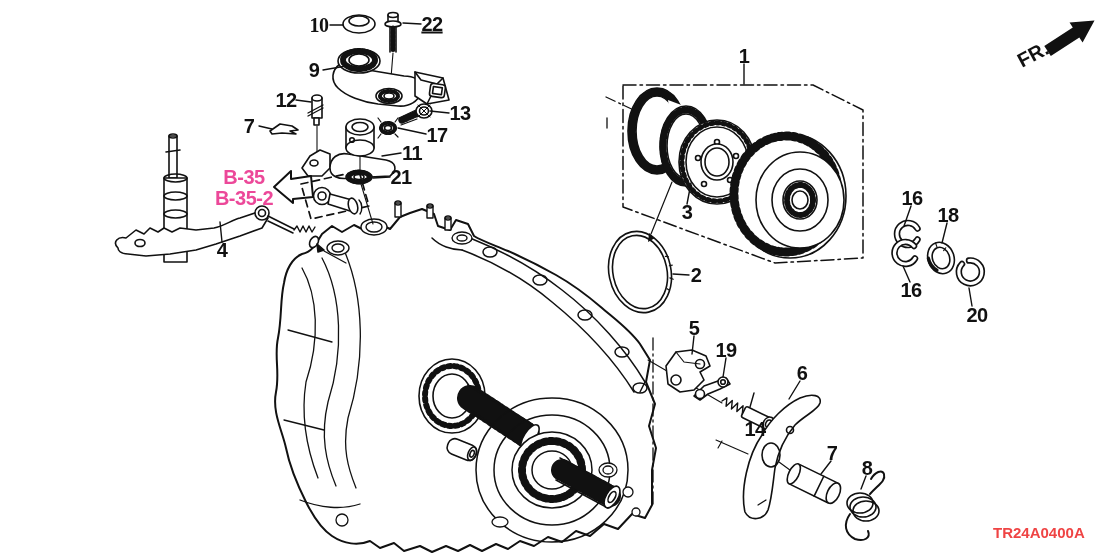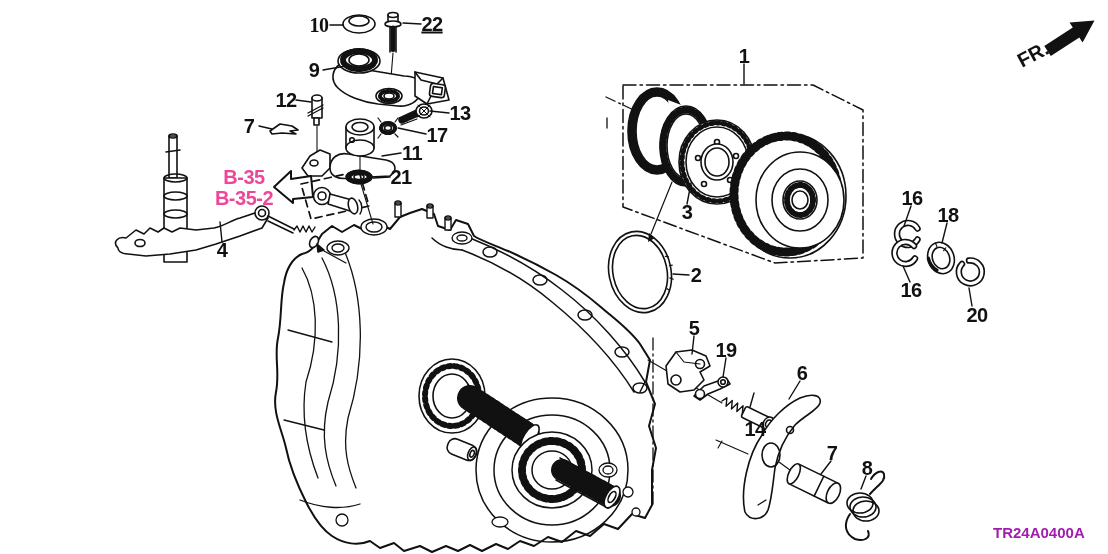--- a/index.html
+++ b/index.html
@@ -13,21 +13,21 @@
     font:700 20px "Liberation Sans", sans-serif;color:#111;
     letter-spacing:-0.5px;white-space:nowrap;user-select:none;
   }
   .refbox{
     position:absolute;left:198px;top:167px;width:92px;text-align:center;
     font:800 20px "Liberation Sans", sans-serif;color:#ec4899;line-height:21px;
     letter-spacing:-0.5px;
   }
   .code{
     position:absolute;left:993px;top:524px;
-    font:700 15px "Liberation Sans", sans-serif;color:#a21caf;letter-spacing:0px;
+    font:700 15px "Liberation Sans", sans-serif;color:#ef4444;letter-spacing:0px;
   }
 </style>
 </head>
 <body>
 
 <div class="stage">
 
 <svg width="1108" height="554" viewBox="0 0 1108 554">
   <g stroke="#111" stroke-width="1.6" fill="none" stroke-linecap="round" stroke-linejoin="round">
 

